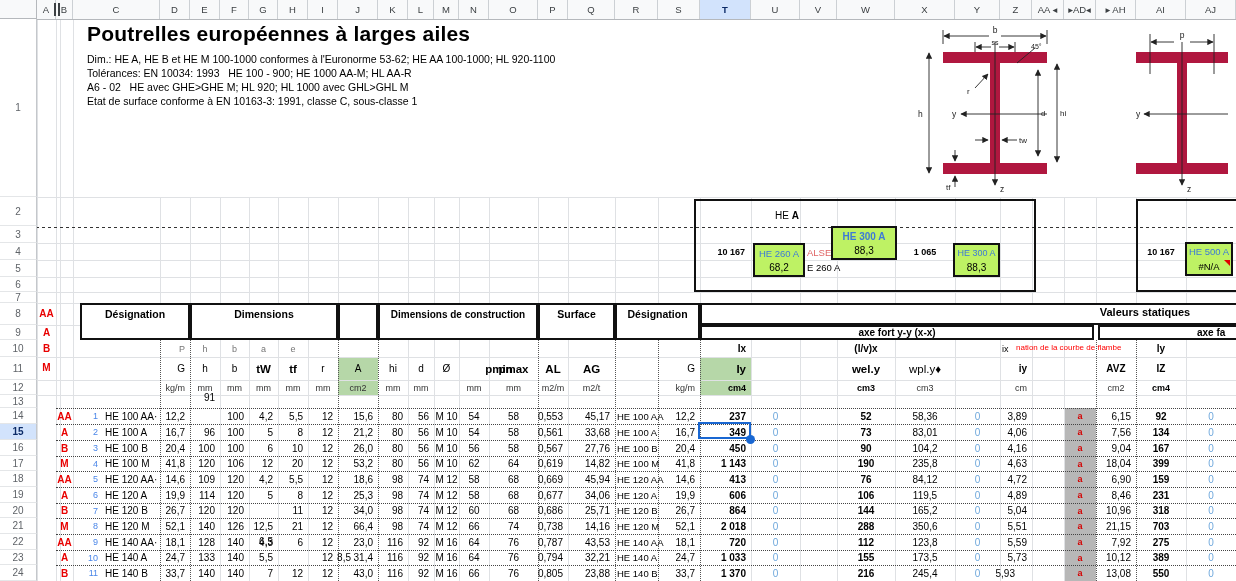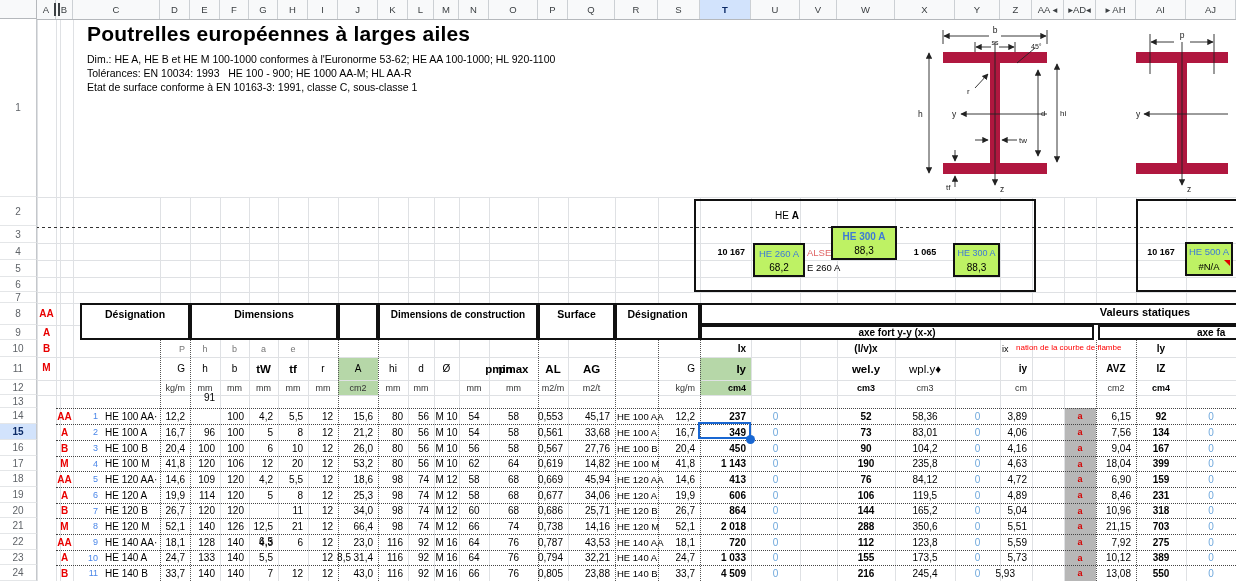--- a/index.html
+++ b/index.html
@@ -61,20 +61,21 @@
 </head>
 <body>
 
 <div id="stage">
 
   <div class="titleblock">
     <div class="title">Poutrelles européennes à larges ailes</div>
     <div style="height:6px"></div>
     <div class="sub">Dim.: HE A, HE B et HE M 100-1000 conformes à l'Euronorme 53-62; HE AA 100-1000; HL 920-1100</div>
     <div class="sub">Tolérances: EN 10034: 1993   HE 100 - 900; HE 1000 AA-M; HL AA-R</div>
+    <div class="sub">A6 - 02   HE avec GHE&gt;GHE M; HL 920; HL 1000 avec GHL&gt;GHL M</div>
     <div class="sub">Etat de surface conforme à EN 10163-3: 1991, classe C, sous-classe 1</div>
   </div>
 
   <div class="pbreak" style="left:0;top:227px;width:1236px"></div>
 
   <svg style="position:absolute;left:905px;top:22px;z-index:4" width="165" height="174" viewBox="0 0 165 174">
     <defs>
       <marker id="m" viewBox="0 0 10 10" refX="9" refY="5" markerWidth="7" markerHeight="7" orient="auto-start-reverse">
         <path d="M0,0 L10,5 L0,10 z" fill="#222"></path>
       </marker>
@@ -721,21 +722,21 @@
     <div class="cell ar" style="left: 338px; top: 565px; width: 40px; height: 16px;">43,0</div>
     <div class="cell ar" style="left: 378px; top: 565px; width: 30px; height: 16px;">116</div>
     <div class="cell ar" style="left: 408px; top: 565px; width: 26px; height: 16px;">92</div>
     <div class="cell ac" style="left: 434px; top: 565px; width: 25px; height: 16px;">M 16</div>
     <div class="cell ac" style="left: 459px; top: 565px; width: 30px; height: 16px;">66</div>
     <div class="cell ac" style="left: 489px; top: 565px; width: 49px; height: 16px;">76</div>
     <div class="cell ar" style="left: 538px; top: 565px; width: 30px; height: 16px;">0,805</div>
     <div class="cell ar" style="left: 568px; top: 565px; width: 47px; height: 16px;">23,88</div>
     <div class="cell alft f95" style="left: 615px; top: 565px; width: 43px; height: 16px;">HE 140 B</div>
     <div class="cell ar" style="left: 658px; top: 565px; width: 42px; height: 16px;">33,7</div>
-    <div class="cell ar b" style="left: 700px; top: 565px; width: 51px; height: 16px;">4 509</div>
+    <div class="cell ar b" style="left: 700px; top: 565px; width: 51px; height: 16px;">1 370</div>
     <div class="cell ac blue" style="left: 751px; top: 565px; width: 49px; height: 16px;">0</div>
     <div class="cell ac b" style="left: 837px; top: 565px; width: 58px; height: 16px;">216</div>
     <div class="cell ac" style="left: 895px; top: 565px; width: 60px; height: 16px;">245,4</div>
     <div class="cell ac blue" style="left: 955px; top: 565px; width: 45px; height: 16px;">0</div>
     <div class="cell ar" style="left: 988px; top: 565px; width: 32px; height: 16px;">5,93</div>
     <div class="cell ac reda" style="left: 1064px; top: 565px; width: 32px; height: 16px;">a</div>
     <div class="cell ar" style="left: 1096px; top: 565px; width: 40px; height: 16px;">13,08</div>
     <div class="cell ac b" style="left: 1136px; top: 565px; width: 50px; height: 16px;">550</div>
     <div class="cell ac blue" style="left: 1186px; top: 565px; width: 50px; height: 16px;">0</div>
     <div class="cell" style="left: 73px; top: 565px; width: 87px; height: 16px;">

